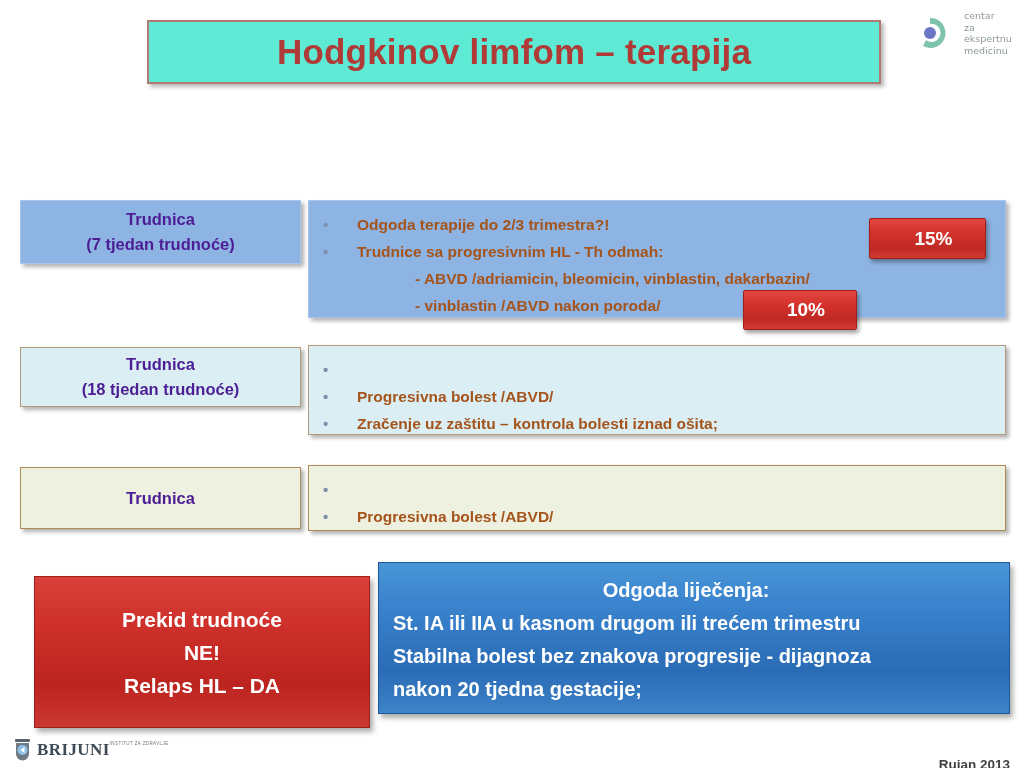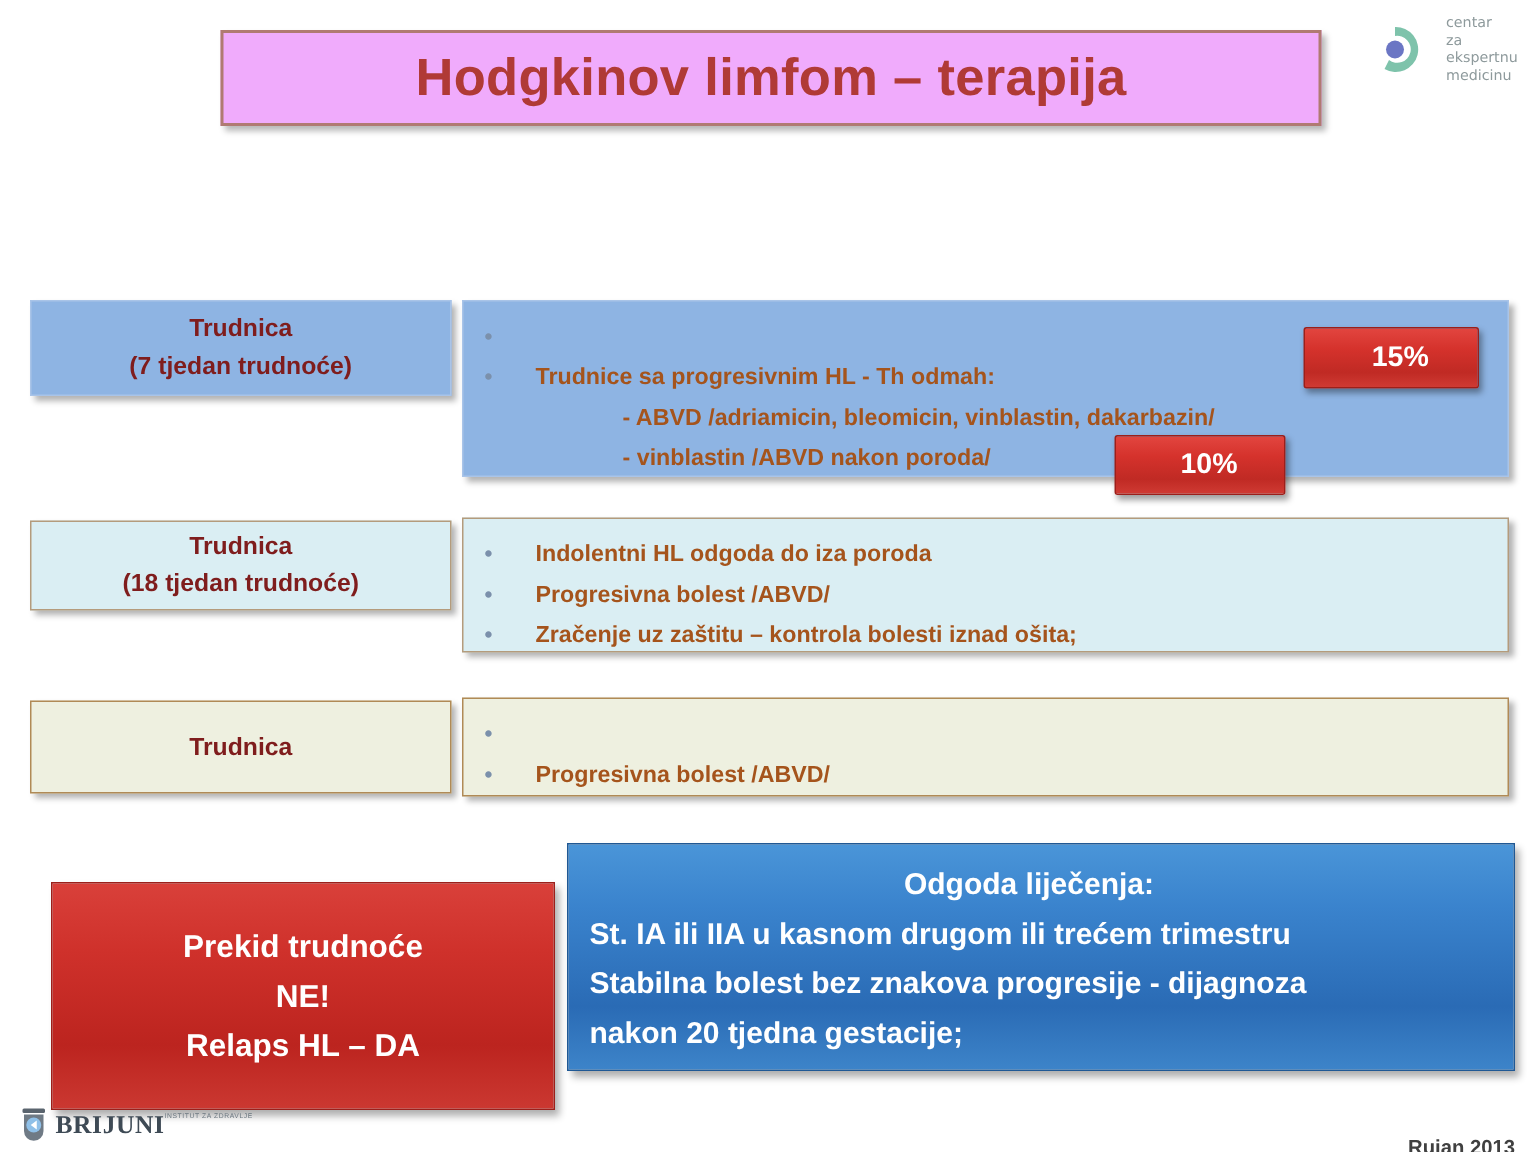--- a/index.html
+++ b/index.html
@@ -15,21 +15,21 @@
     font-family: "Liberation Sans", sans-serif;
   }
 
   
   #title-bar {
     position: absolute;
     left: 147px;
     top: 20px;
     width: 730px;
     height: 60px;
-    background: #f0abfc;
+    background: #5eead4;
     border: 2px solid #b07a72;
     box-shadow: 3px 3px 4px rgba(0,0,0,0.28);
     display: flex;
     align-items: center;
     justify-content: center;
   }
   #title-text {
     font-size: 35px;
     font-weight: bold;
     color: #b03a36;
@@ -67,21 +67,21 @@
     display: flex;
     flex-direction: column;
     align-items: center;
     justify-content: center;
     box-shadow: 3px 3px 4px rgba(0,0,0,0.30);
     text-align: center;
   }
   .label-box .ln {
     font-size: 16.5px;
     font-weight: bold;
-    color: #7f1d1d;
+    color: #4c1d95;
     line-height: 25px;
     white-space: nowrap;
   }
 
   
   .content-panel {
     position: absolute;
     box-shadow: 3px 3px 4px rgba(0,0,0,0.30);
     box-sizing: border-box;
     padding: 10px 0 0 14px;
@@ -140,21 +140,21 @@
     font-size: 19px;
     font-weight: bold;
     padding-left: 12px;
   }
   #badge-15 { left: 869px; top: 218px; width: 103px; height: 39px; }
   #badge-10 { left: 743px; top: 290px; width: 100px; height: 38px; }
 
   
   #red-box {
     position: absolute;
-    left: 34px; top: 588px;
+    left: 34px; top: 576px;
     width: 336px; height: 152px;
     background: linear-gradient(180deg, #d9403a 0%, #cf312b 30%, #bc241f 72%, #cb3831 100%);
     border: 1px solid #9c1f1a;
     box-shadow: 3px 4px 5px rgba(0,0,0,0.32);
     display: flex;
     flex-direction: column;
     align-items: center;
     justify-content: center;
     box-sizing: border-box;
   }
@@ -246,20 +246,21 @@
   </div>
 </div>
 
 <div class="label-box" id="label-box-1">
   <span class="ln">Trudnica</span>
   <span class="ln">(7 tjedan trudnoće)</span>
 </div>
 <div class="content-panel" id="panel-1">
   <div class="bullet-row">
     <span class="bullet-dot">•</span>
+    <span>Odgoda terapije do 2/3 trimestra?!</span>
   </div>
   <div class="bullet-row">
     <span class="bullet-dot">•</span>
     <span>Trudnice sa progresivnim HL  - Th odmah:</span>
   </div>
   <div class="sub-row">- ABVD /adriamicin, bleomicin, vinblastin, dakarbazin/</div>
   <div class="sub-row">- vinblastin  /ABVD nakon poroda/</div>
 </div>
 
 <div class="pct-badge" id="badge-15">
@@ -269,21 +270,20 @@
   <span>10%</span>
 </div>
 
 <div class="label-box" id="label-box-2">
   <span class="ln">Trudnica</span>
   <span class="ln">(18 tjedan trudnoće)</span>
 </div>
 <div class="content-panel" id="panel-2">
   <div class="bullet-row">
     <span class="bullet-dot">•</span>
-    <span>Indolentni HL odgoda do iza poroda</span>
   </div>
   <div class="bullet-row">
     <span class="bullet-dot">•</span>
     <span>Progresivna bolest /ABVD/</span>
   </div>
   <div class="bullet-row">
     <span class="bullet-dot">•</span>
     <span>Zračenje uz zaštitu – kontrola bolesti iznad ošita;</span>
   </div>
 </div>

